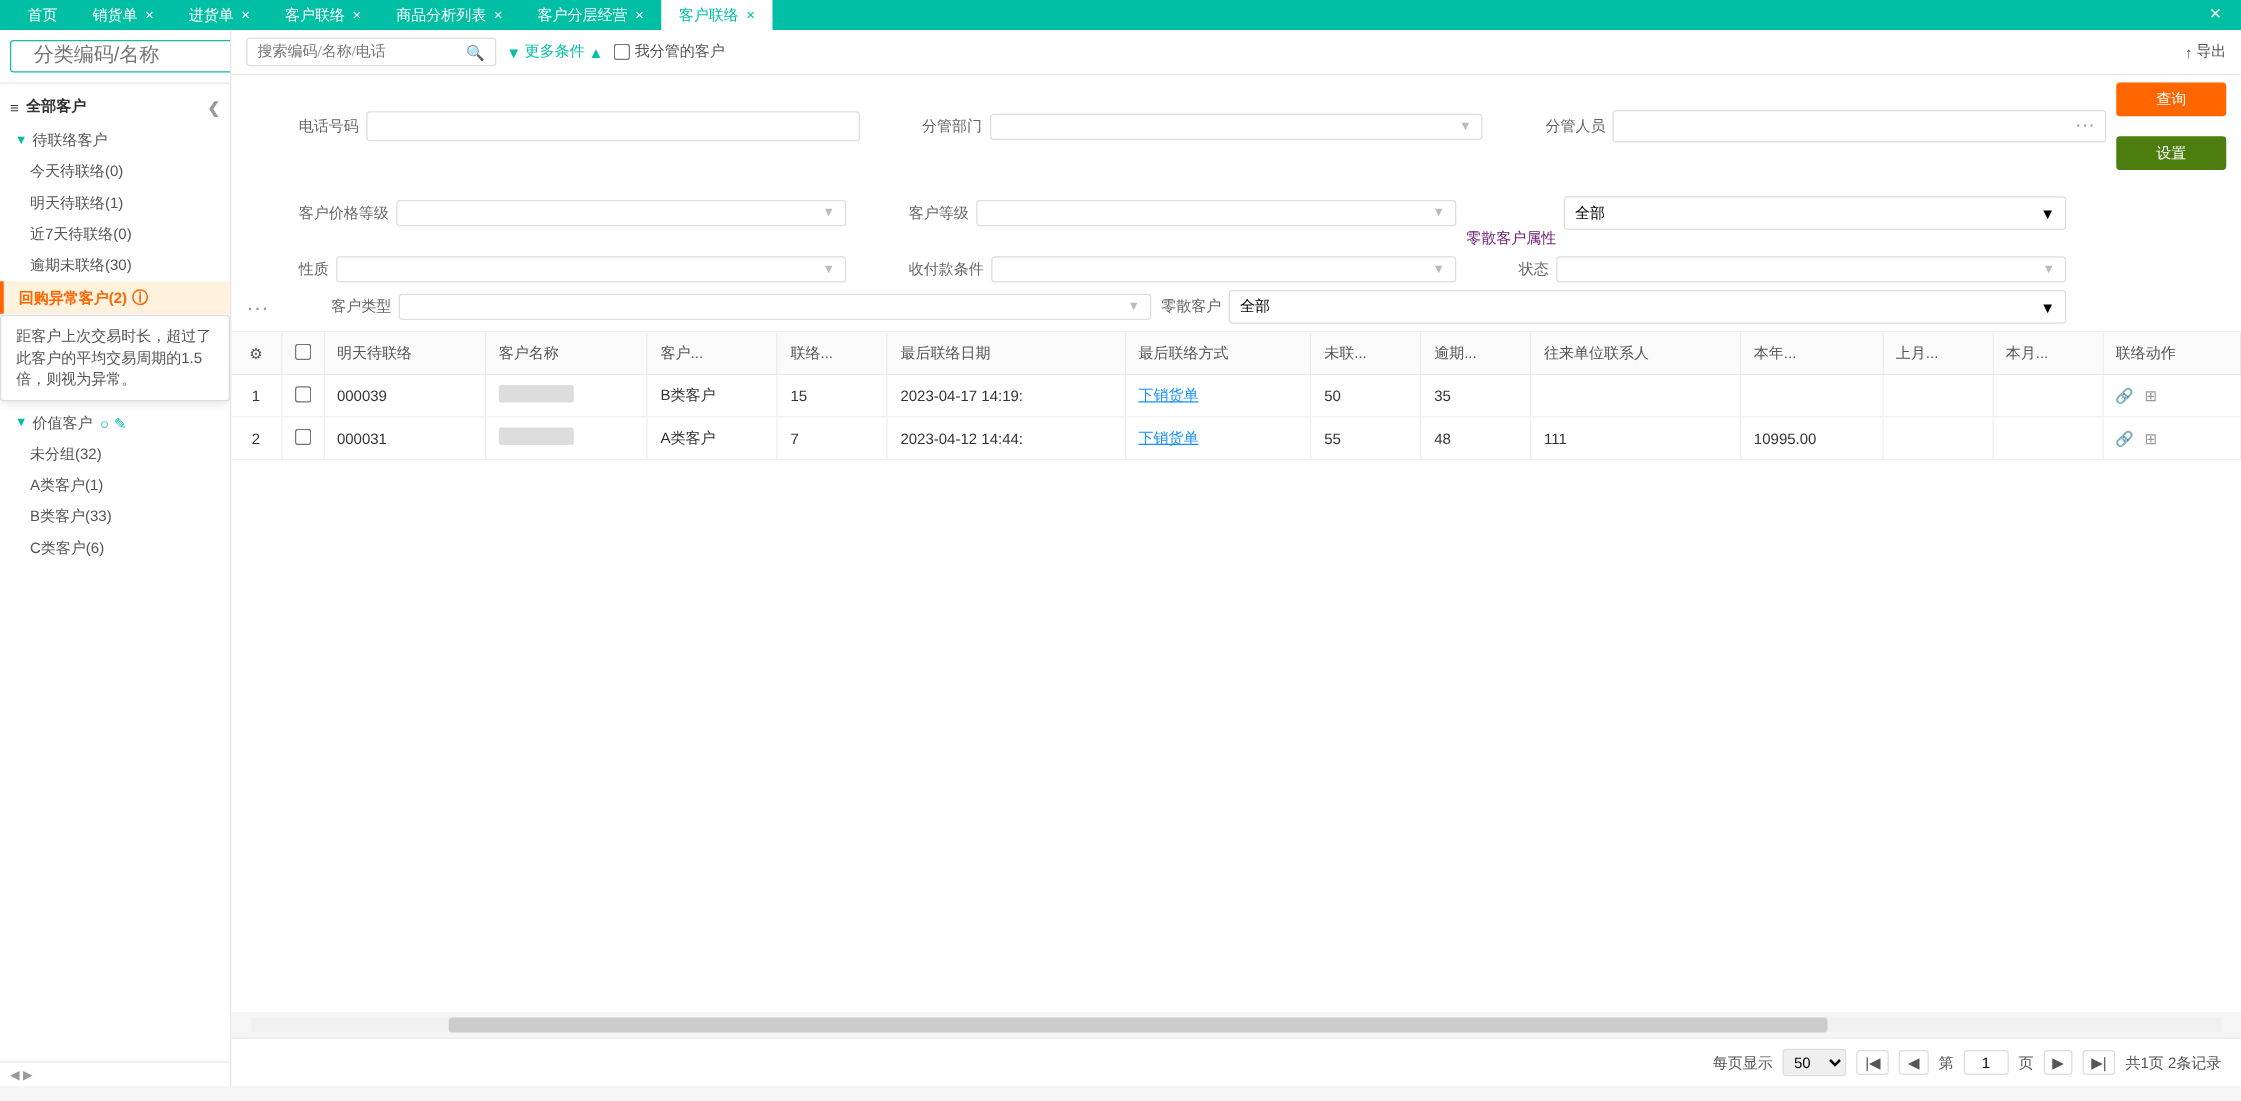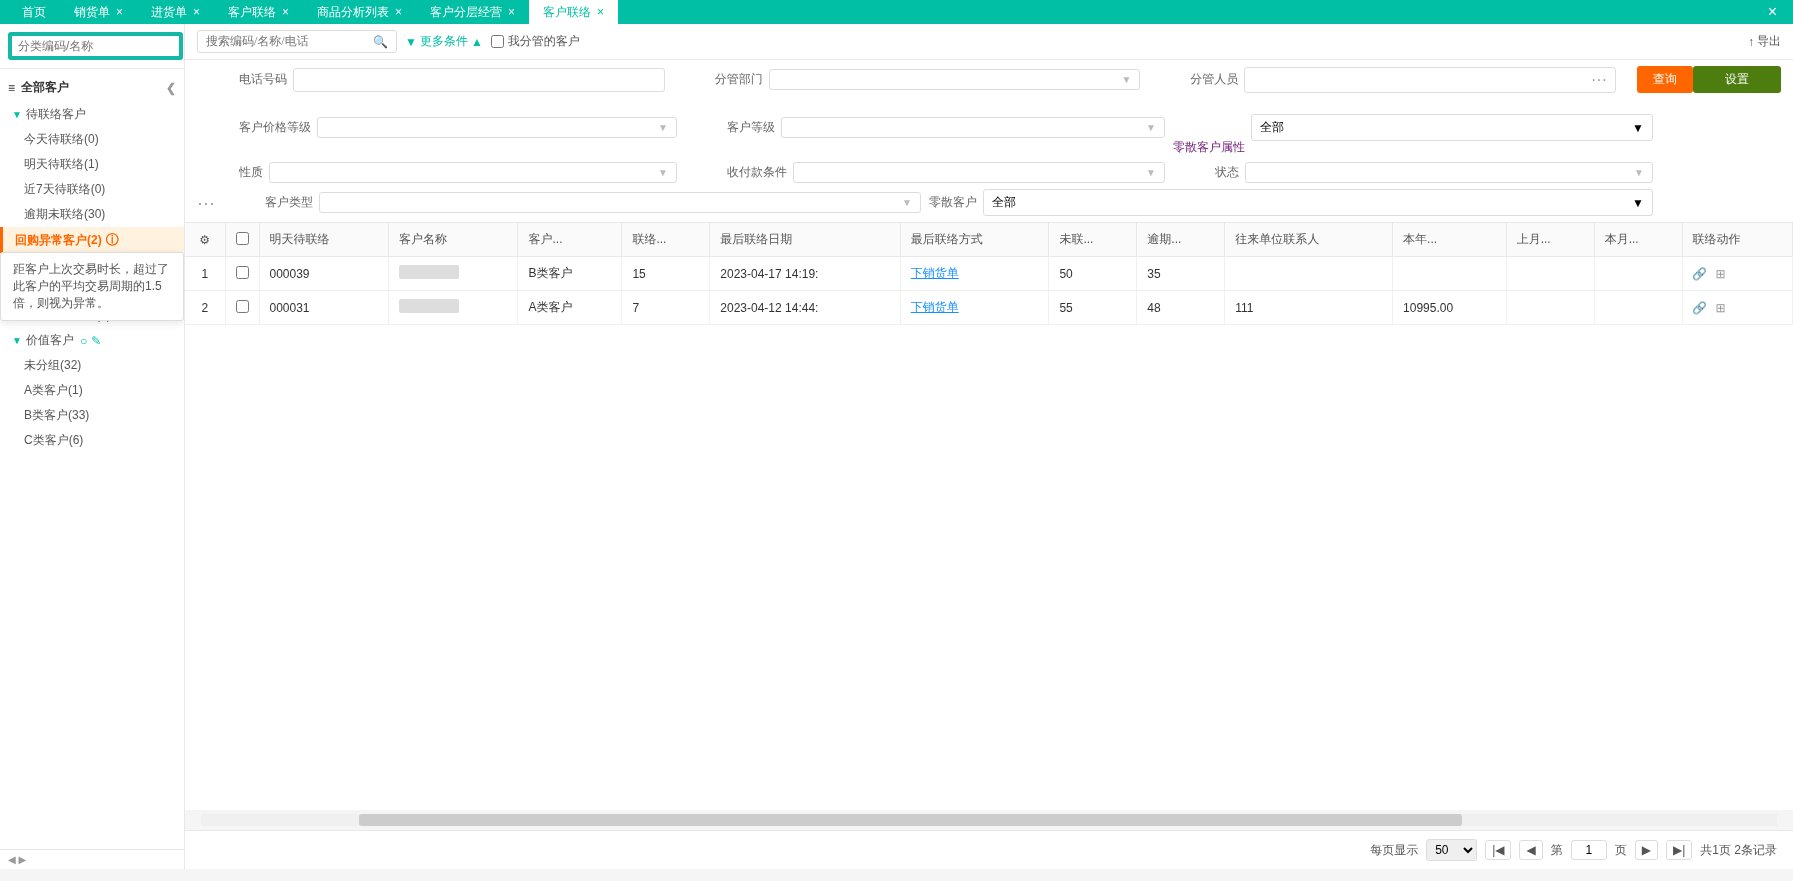--- a/index.html
+++ b/index.html
@@ -59,24 +59,24 @@
       flex-shrink: 0;
     }
     .sidebar-search {
       display: flex;
       align-items: center;
       padding: 8px;
       border-bottom: 1px solid #e8e8e8;
     }
     .sidebar-search input {
       flex: 1;
-      border: 4px solid #14b8a6;
-      border-radius: 3px;
-      padding: 3px 6px;
-      font-size: 12px;
+      border: 1px solid #14b8a6;
+      border-radius: 3px;
+      padding: 3px 18px;
+      font-size: 16px;
       outline: none;
     }
     .sidebar-search .search-icon {
       margin-left: 4px;
       color: #999;
       cursor: pointer;
     }
 
     .sidebar-content {
       flex: 1;
@@ -265,22 +265,23 @@
       background: #4d7c0f;
       color: #fff;
       border: none;
       border-radius: 3px;
       padding: 5px 32px;
       cursor: pointer;
       font-size: 12px;
     }
     .btn-group-right {
       display: flex;
-      gap: 0;
-      margin-left: 13px;
+      flex-direction: column;
+      gap: 16px;
+      margin-left: 0;
     }
     .more-dots {
       color: #999;
       cursor: pointer;
       font-size: 16px;
       line-height: 1;
     }
 
     
     .table-area {

